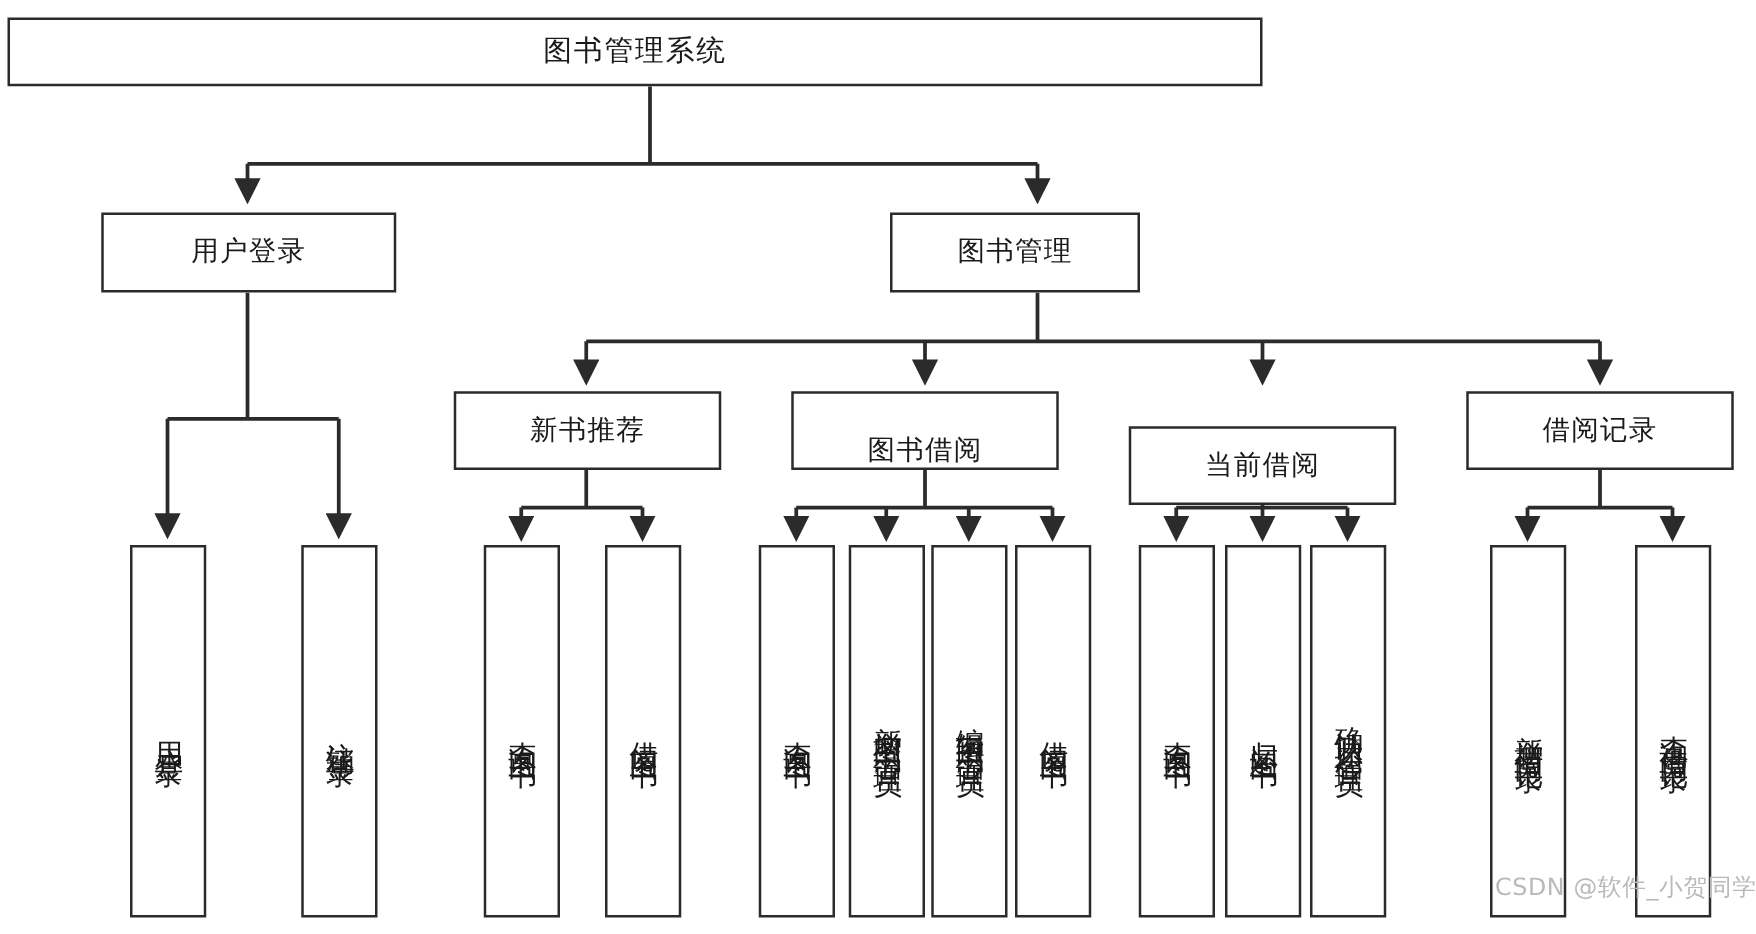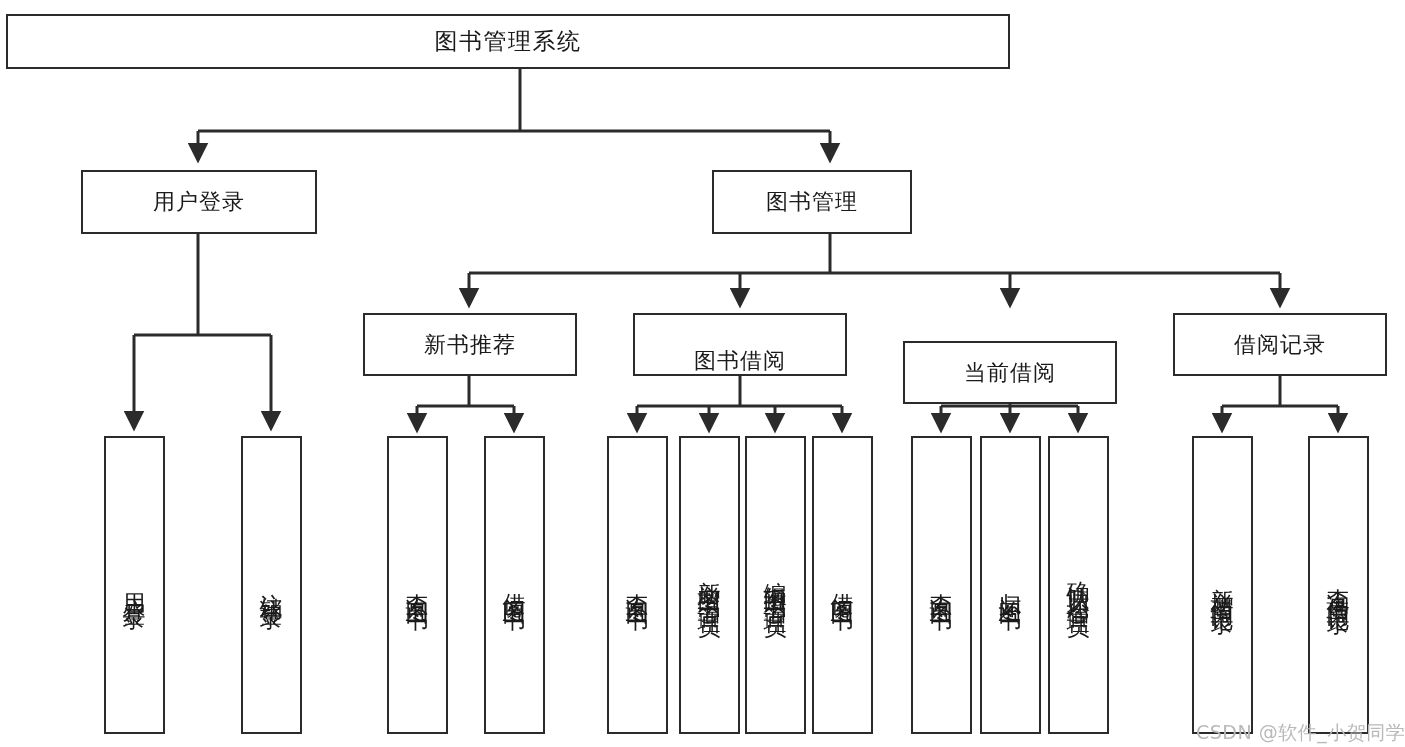--- a/index.html
+++ b/index.html
@@ -205,15 +205,15 @@
   </div>
 
   <div class="node vert" style="left:1192px; top:436px; width:61px; height:298px;">
     <span class="node-label">新增借阅记录</span>
   </div>
 
   <div class="node vert" style="left:1308px; top:436px; width:61px; height:298px;">
     <span class="node-label">查询借阅记录</span>
   </div>
 
-  <div class="watermark" style="left:1196px; top:720px;">CSDN @软件_小贺同学</div>
+  <div class="watermark" style="left:1196px; top:697px;">CSDN @软件_小贺同学</div>
 
 </div>
 
 </body></html>

